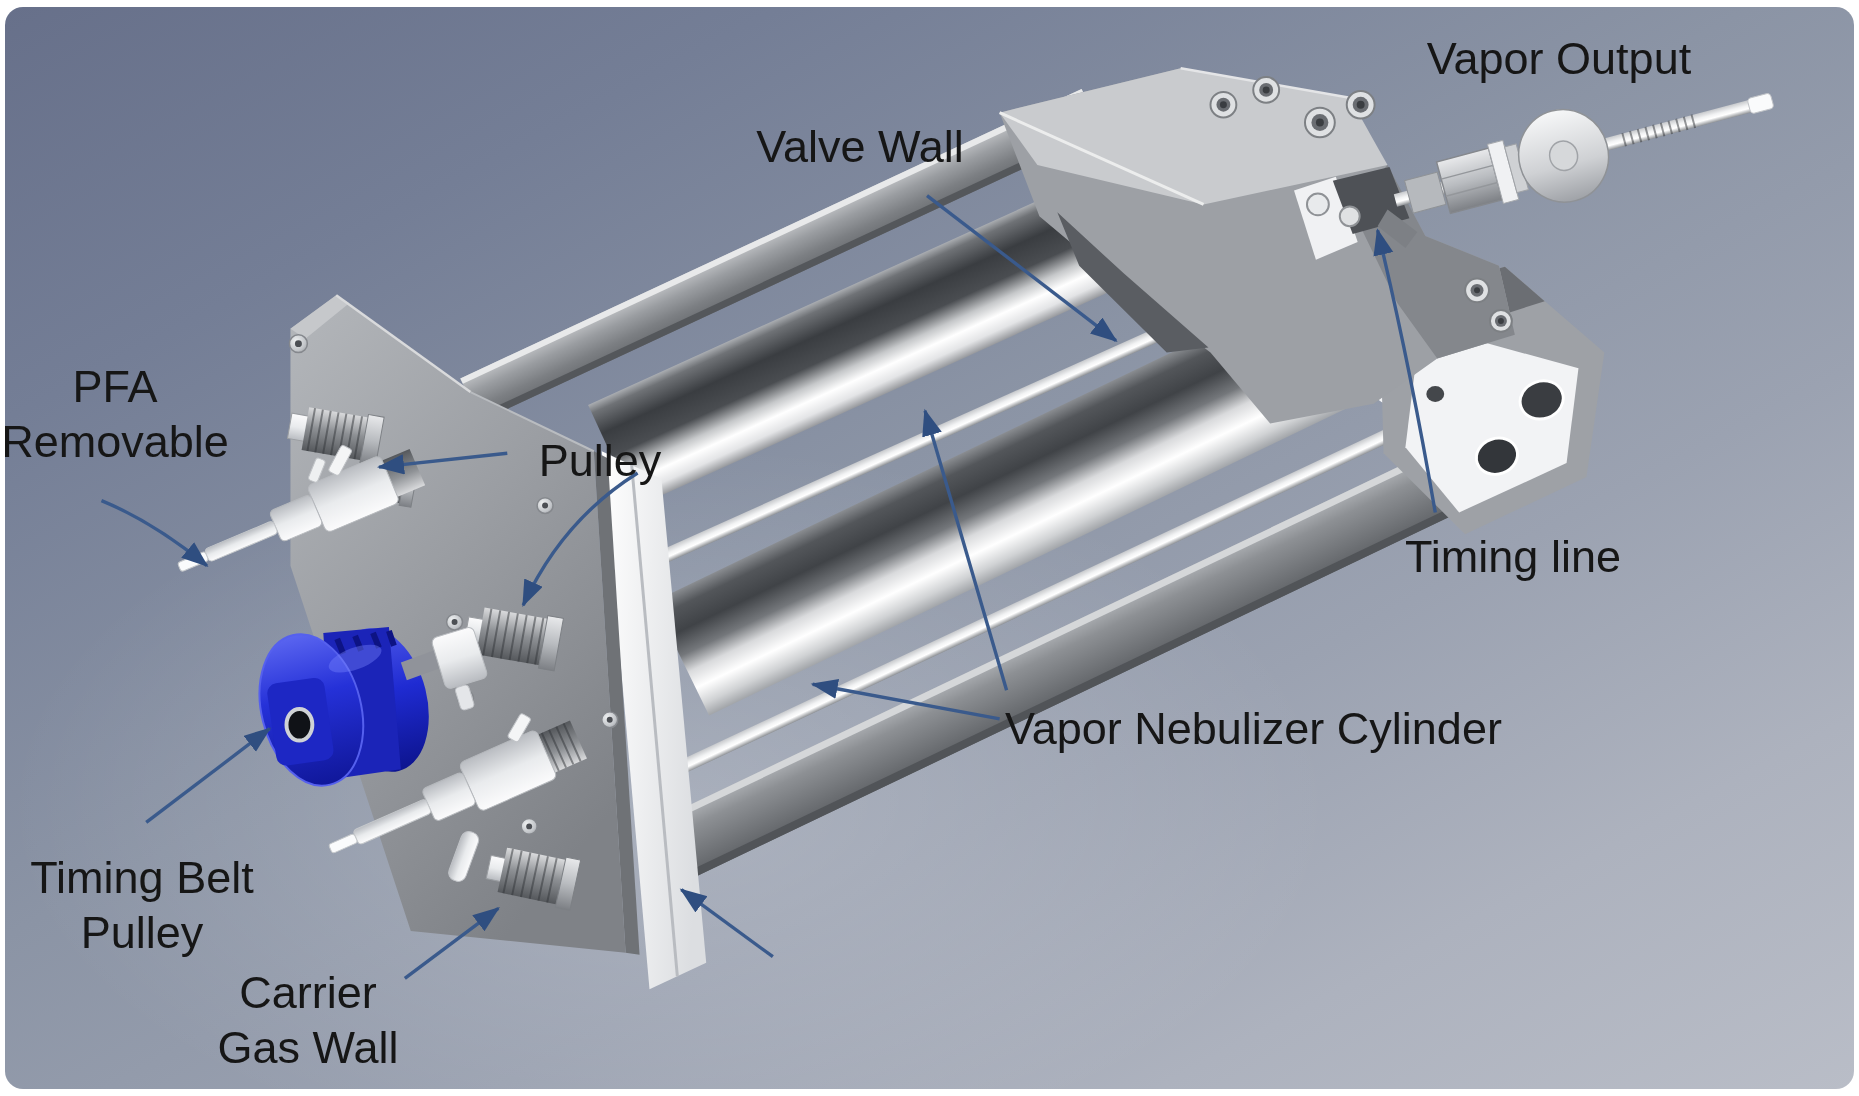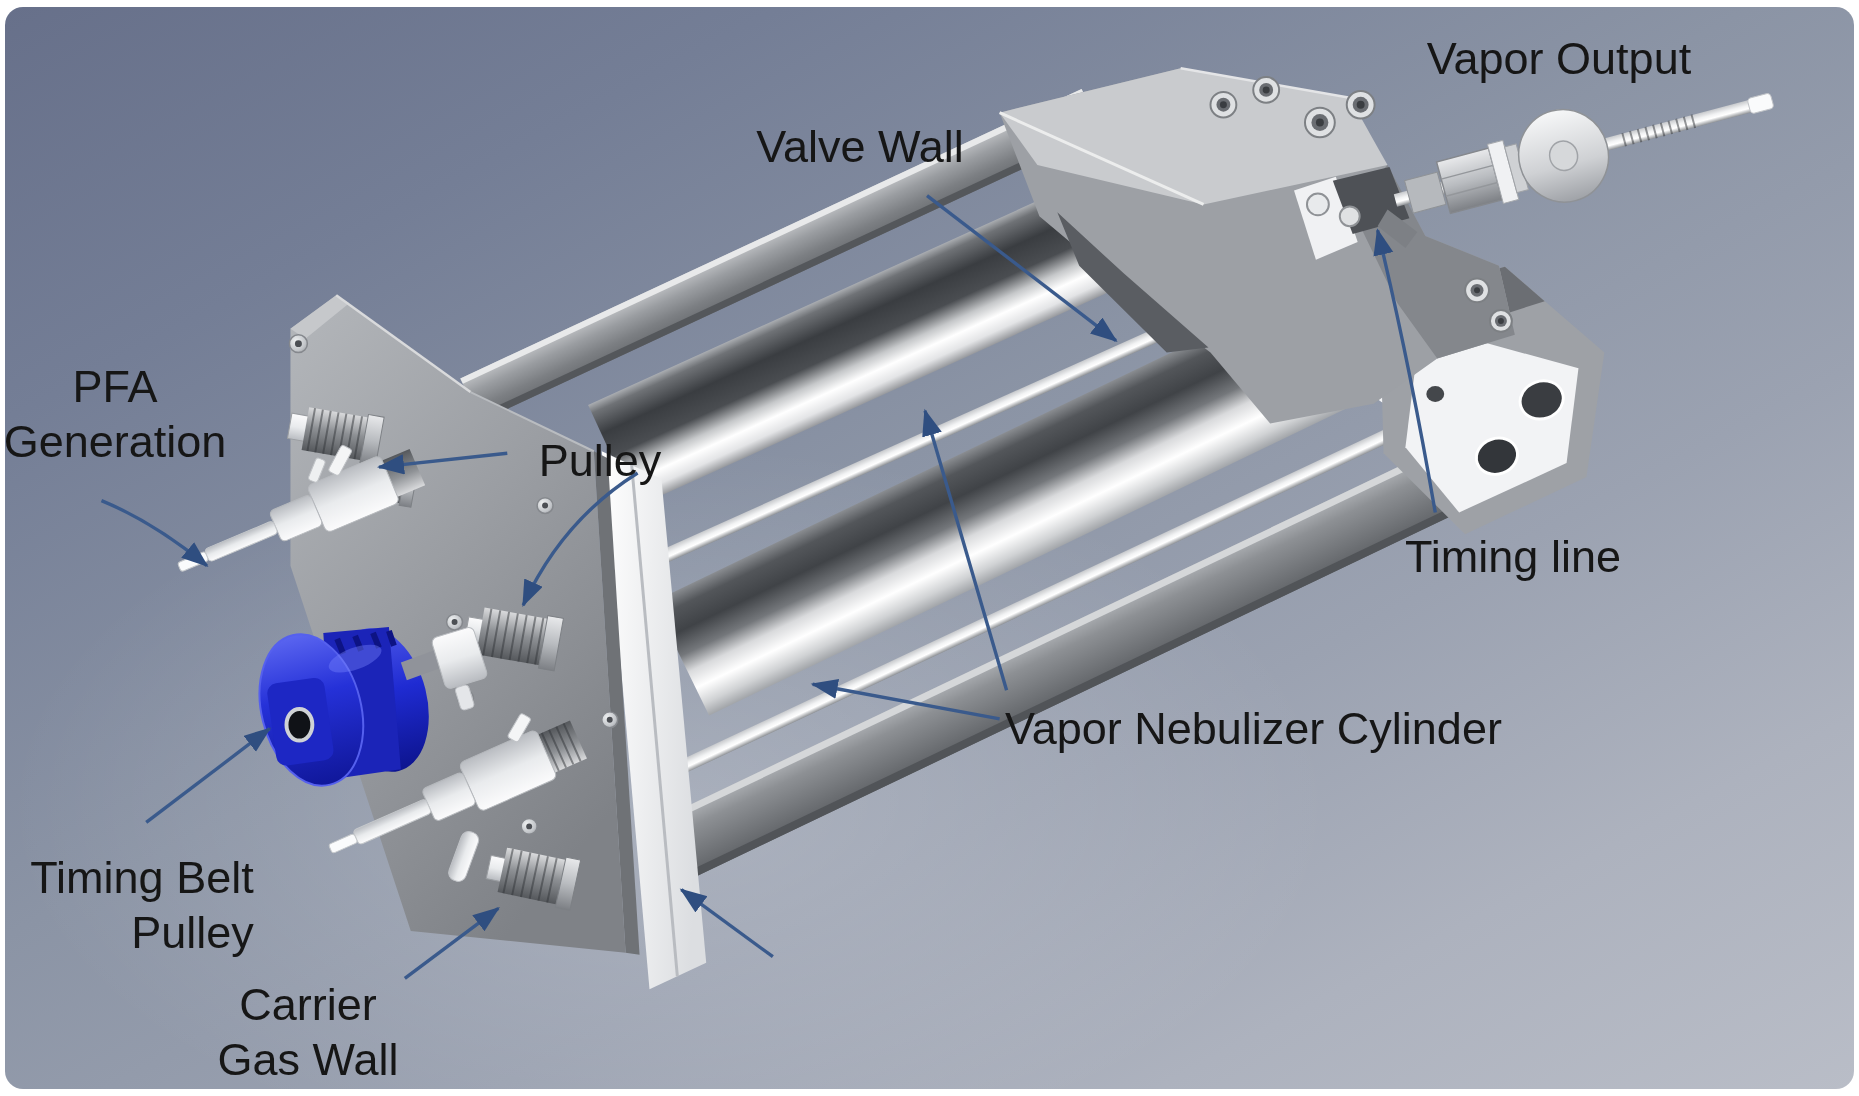--- a/index.html
+++ b/index.html
@@ -343,34 +343,34 @@
   </svg>
 
   <div class="label center" style="left:1554px;top:24px;">Vapor Output</div>
 
   <div class="label center" style="left:855px;top:112px;">
     <span>Valve Wall</span>
   </div>
 
   <div class="label center" style="left:110px;top:352px;">
     <span>PFA</span>
-    <span>Generation</span>
+    <span>Removable</span>
   </div>
 
   <div class="label center" style="left:595px;top:426px;">Pulley</div>
 
   <div class="label center" style="left:1508px;top:522px;">Timing line</div>
 
   <div class="label" style="left:1000px;top:694px;">Vapor Nebulizer Cylinder</div>
 
-  <div class="label center" style="left:137px;top:843px;text-align:right;">
+  <div class="label center" style="left:137px;top:843px;">
     <span>Timing Belt</span>
     <span>Pulley</span>
   </div>
 
-  <div class="label center" style="left:303px;top:958px;margin-top:12px;">
+  <div class="label center" style="left:303px;top:958px;">
     <span>Carrier</span>
     <span>Gas Wall</span>
   </div>
 
 
  </div>
 </div>
 
 </body></html>

